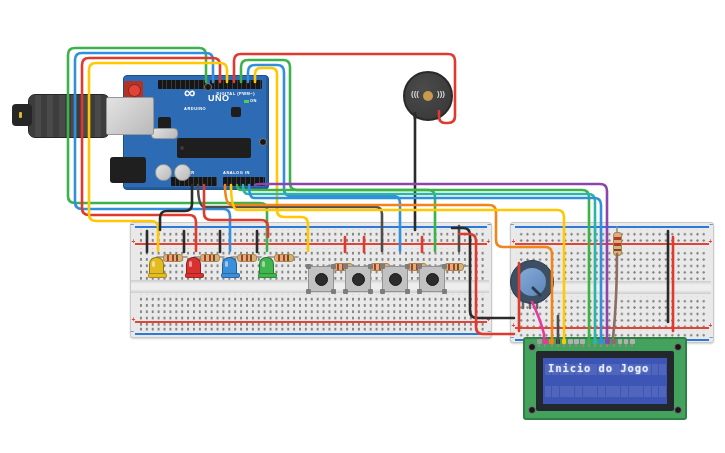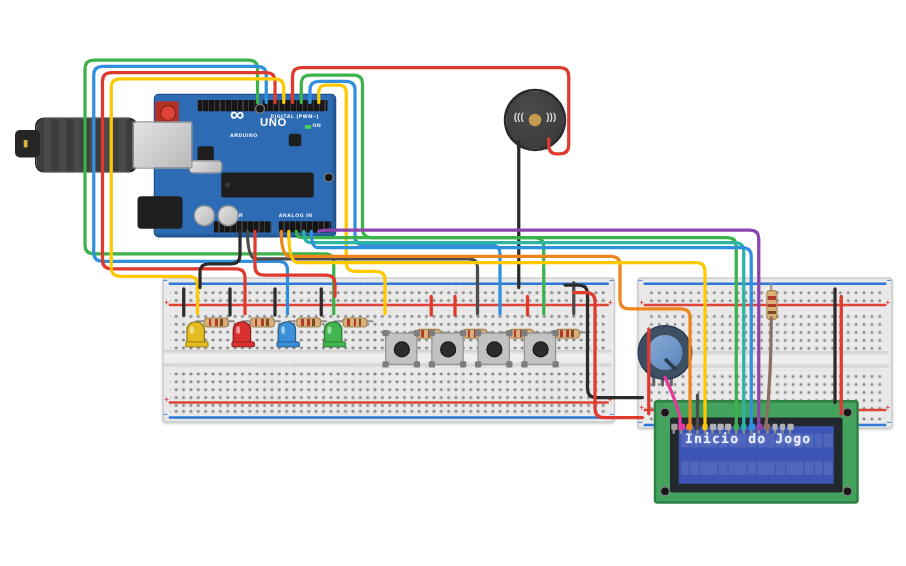--- a/index.html
+++ b/index.html
@@ -193,21 +193,21 @@
   <div class="abs btn" style="left:308px;top:266px;"></div>
   <div class="abs btn" style="left:345px;top:266px;"></div>
   <div class="abs btn" style="left:382px;top:266px;"></div>
   <div class="abs btn" style="left:419px;top:266px;"></div>
 
   <div class="abs pot-outer" style="left:510px;top:260px;">
     <div class="abs pot-knob"></div>
     <div class="abs pot-notch"></div>
   </div>
 
-  <div class="abs lcd" style="left:523px;top:320px;width:160px;height:79px;">
+  <div class="abs lcd" style="left:523px;top:337px;width:160px;height:79px;">
     <div class="abs screw" style="left:3px;top:4px;"></div>
     <div class="abs screw" style="left:149px;top:4px;"></div>
     <div class="abs screw" style="left:3px;top:67px;"></div>
     <div class="abs screw" style="left:149px;top:67px;"></div>
     <div class="abs lcd-bezel" style="left:11px;top:12px;width:138px;height:60px;">
       <div class="abs lcd-screen" style="left:7px;top:7px;width:124px;height:46px;">
         <div class="abs" style="left:0;top:0;width:124px;height:46px;" id="lcd-cells">
             <div class="lcd-cell" style="left: 1.5px; top: 5.5px;"></div>
             <div class="lcd-cell" style="left: 9.15px; top: 5.5px;"></div>
             <div class="lcd-cell" style="left: 16.8px; top: 5.5px;"></div>

